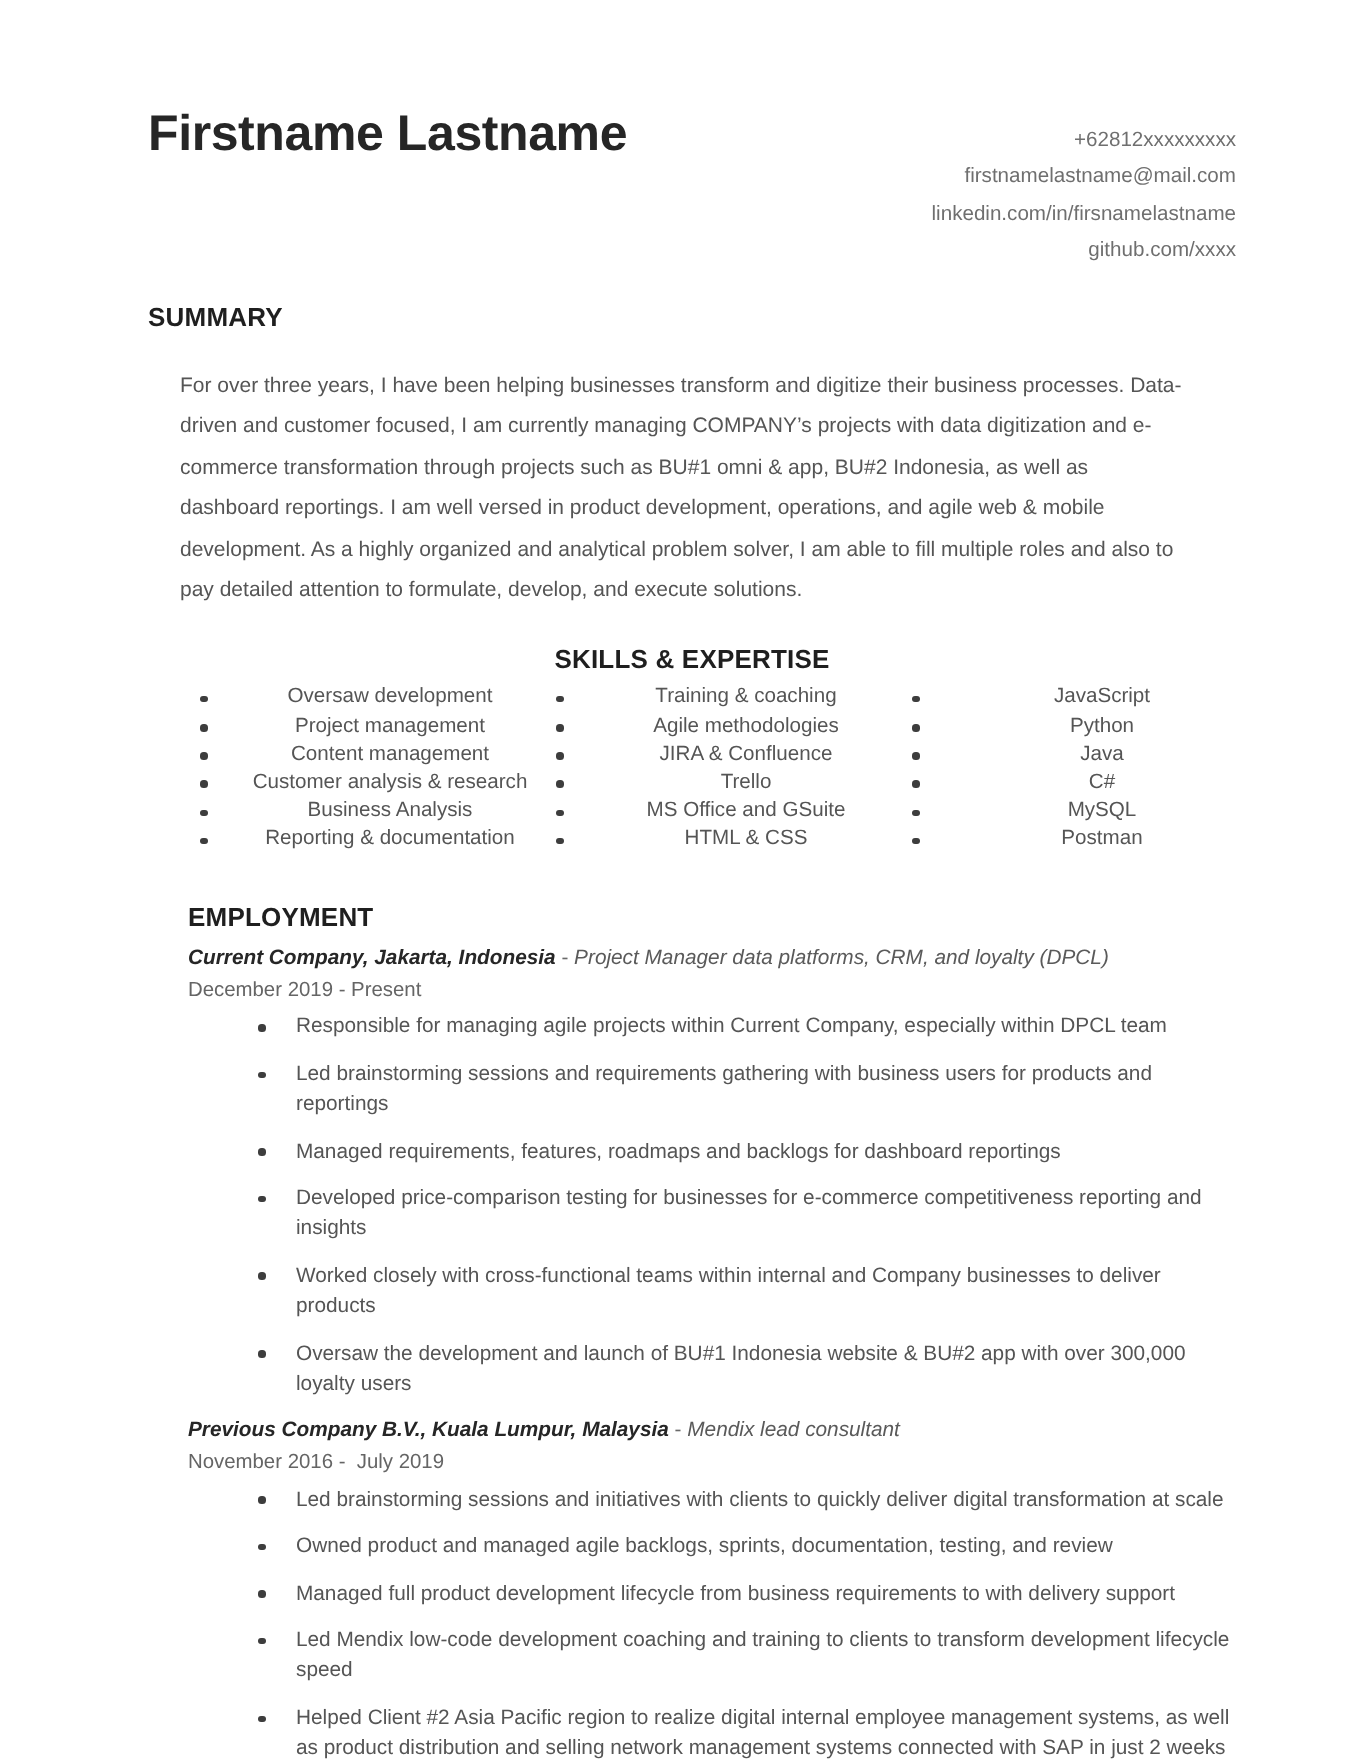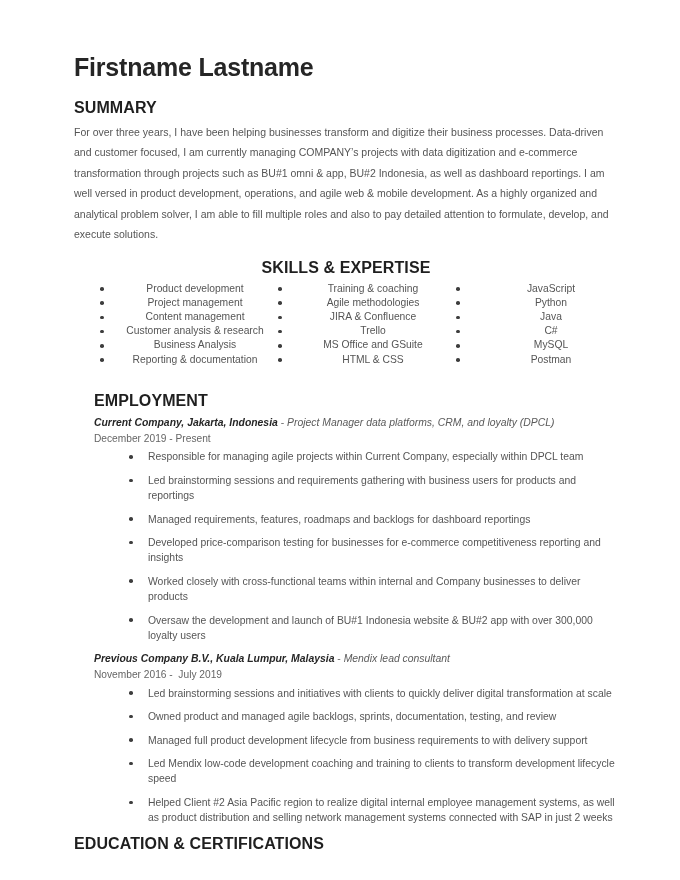--- a/index.html
+++ b/index.html
@@ -44,36 +44,36 @@
     text-align: right;
     font-size: 10.3px;
     color: #6f6f6f;
     line-height: 1.78;
     padding-top: 18px;
   }
   .contact div { white-space: nowrap; }
 
   
   .section-title {
-    font-size: 16px;
+    font-size: 13px;
     font-weight: bold;
     color: #1f1f1f;
     letter-spacing: 0.1px;
     margin: 0 0 5px 0;
     line-height: 1.2;
   }
 
   
   .summary-block { margin-bottom: 13px; }
   .summary-text {
     font-size: 10.5px;
     line-height: 1.95;
     color: #555555;
     text-align: left;
-    margin: 0;
+    margin: 16px;
     padding-right: 6px;
   }
 
   
   .skills-block { margin-bottom: 24px; text-align: center; }
   .skills-cols {
     display: flex;
     padding-left: 20px;
   }
   .skills-col {
@@ -157,33 +157,39 @@
   
   .education-block { margin-top: 9px; }
 </style>
 </head>
 <body>
 
 <div class="page">
 
   <div class="header">
     <div class="name">Firstname Lastname</div>
+    <div class="contact">
+      <div>+62812xxxxxxxxx</div>
+      <div>firstnamelastname@mail.com</div>
+      <div>linkedin.com/in/firsnamelastname</div>
+      <div>github.com/xxxx</div>
+    </div>
   </div>
 
   <div class="summary-block">
     <div class="section-title">SUMMARY</div>
     <p class="summary-text">For over three years, I have been helping businesses transform and digitize their business processes. Data-driven and customer focused, I am currently managing COMPANY’s projects with data digitization and e-commerce transformation through projects such as BU#1 omni &amp; app, BU#2 Indonesia, as well as dashboard reportings. I am well versed in product development, operations, and agile web &amp; mobile development. As a highly organized and analytical problem solver, I am able to fill multiple roles and also to pay detailed attention to formulate, develop, and execute solutions.</p>
   </div>
 
   <div class="skills-block">
     <div class="section-title">SKILLS &amp; EXPERTISE</div>
     <div class="skills-cols">
       <div class="skills-col">
         <ul>
-          <li>Product development</li>
+          <li>Oversaw development</li>
           <li>Project management</li>
           <li>Content management</li>
           <li>Customer analysis &amp; research</li>
           <li>Business Analysis</li>
           <li>Reporting &amp; documentation</li>
         </ul>
       </div>
       <div class="skills-col">
         <ul>
           <li>Training &amp; coaching</li>

